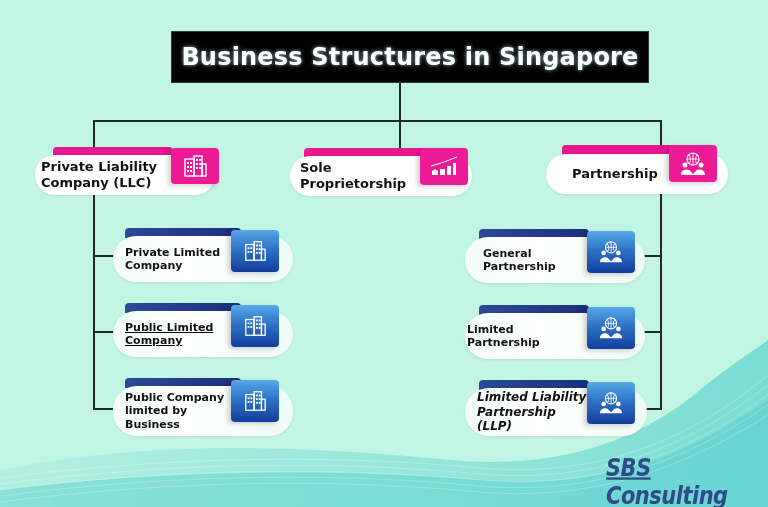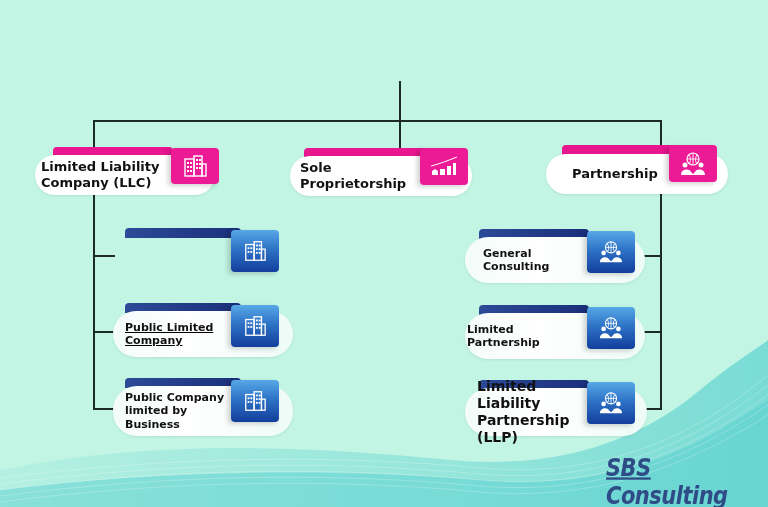--- a/index.html
+++ b/index.html
@@ -67,41 +67,42 @@
     <path d="M0,490 C160,470 330,468 480,480 C600,490 680,460 768,400 L768,507 L0,507 Z" fill="#55cfd0" opacity="0.45"></path>
     <g stroke="#ffffff" stroke-width="0.5" opacity="0.45" fill="none">
       <path d="M0,478 C180,455 340,455 480,468 C600,478 690,440 768,375"></path>
       <path d="M0,484 C180,461 340,461 480,474 C600,484 690,446 768,385"></path>
       <path d="M0,490 C180,467 340,467 480,480 C600,490 690,452 768,395"></path>
       <path d="M0,496 C180,473 340,473 480,486 C600,496 690,458 768,405"></path>
       <path d="M0,502 C180,479 340,479 480,492 C600,502 690,464 768,415"></path>
     </g>
   </svg>
 
+  <div class="title-box">Business Structures in Singapore</div>
 
   <div class="line" style="left:399px;top:81px;width:2px;height:40px;"></div>
   <div class="line" style="left:93px;top:120px;width:569px;height:2px;"></div>
   <div class="line" style="left:93px;top:120px;width:2px;height:30px;"></div>
   <div class="line" style="left:399px;top:120px;width:2px;height:30px;"></div>
   <div class="line" style="left:660px;top:120px;width:2px;height:27px;"></div>
 
   <div class="line" style="left:93px;top:194px;width:2px;height:216px;"></div>
   <div class="line" style="left:93px;top:255px;width:22px;height:2px;"></div>
   <div class="line" style="left:93px;top:331px;width:22px;height:2px;"></div>
   <div class="line" style="left:93px;top:408px;width:22px;height:2px;"></div>
 
   <div class="line" style="left:660px;top:194px;width:2px;height:216px;"></div>
   <div class="line" style="left:640px;top:255px;width:22px;height:2px;"></div>
   <div class="line" style="left:640px;top:331px;width:22px;height:2px;"></div>
   <div class="line" style="left:640px;top:408px;width:22px;height:2px;"></div>
 
   <div class="card pink" style="left:35px;top:147px;width:180px;height:50px;">
     <div class="tab" style="left:18px;top:0;width:120px;"></div>
     <div class="pill" style="left:0;top:8px;width:180px;height:40px;">
-      <span class="label" style="font-size:13px;margin-left:6px;width:120px;">Limited Liability Company (LLC)</span>
+      <span class="label" style="font-size:13px;margin-left:6px;width:120px;">Private Liability Company (LLC)</span>
     </div>
     <div class="iconbox" style="left:136px;top:1px;width:48px;height:36px;">
       <svg width="26" height="22" viewBox="0 0 26 22">
           <g fill="none" stroke="#fff" stroke-width="1.4">
             <rect x="3" y="4" width="9" height="17"></rect>
             <rect x="12" y="1" width="8" height="20"></rect>
             <rect x="20" y="9" width="4" height="12"></rect>
           </g>
           <g fill="#fff">
             <rect x="5" y="7" width="2" height="2"></rect>
@@ -152,20 +153,23 @@
             <circle cx="5" cy="13" r="2.5"></circle>
             <circle cx="21" cy="13" r="2.5"></circle>
             <path d="M1,23 C1,17 9,16 11,20 L13,22 L15,20 C17,16 25,17 25,23 Z"></path>
           </g>
         </svg>
     </div>
   </div>
 
   <div class="card blue sub" style="left:113px;top:228px;width:180px;height:56px;">
     <div class="tab" style="left:12px;top:0;width:116px;"></div>
+    <div class="pill" style="left:0;top:8px;width:180px;height:46px;">
+      <span class="label" style="font-size:11px;margin-left:12px;width:108px;">Private Limited Company</span>
+    </div>
     <div class="iconbox" style="left:118px;top:2px;width:48px;height:42px;">
       <svg width="24" height="22" viewBox="0 0 26 22">
           <g fill="none" stroke="#fff" stroke-width="1.4">
             <rect x="3" y="4" width="9" height="17"></rect>
             <rect x="12" y="1" width="8" height="20"></rect>
             <rect x="20" y="9" width="4" height="12"></rect>
           </g>
           <g fill="#fff">
             <rect x="5" y="7" width="2" height="2"></rect>
             <rect x="8" y="7" width="2" height="2"></rect>
@@ -234,21 +238,21 @@
             <rect x="14" y="12" width="2" height="2"></rect>
             <rect x="17" y="12" width="2" height="2"></rect>
           </g>
         </svg>
     </div>
   </div>
 
   <div class="card blue sub" style="left:465px;top:229px;width:180px;height:56px;">
     <div class="tab" style="left:14px;top:0;width:110px;"></div>
     <div class="pill" style="left:0;top:8px;width:180px;height:46px;">
-      <span class="label" style="font-size:11px;margin-left:18px;width:100px;">General Consulting</span>
+      <span class="label" style="font-size:11px;margin-left:18px;width:100px;">General Partnership</span>
     </div>
     <div class="iconbox" style="left:122px;top:2px;width:48px;height:42px;">
       <svg width="24" height="24" viewBox="0 0 26 24">
           <circle cx="13" cy="7" r="6" fill="none" stroke="#fff" stroke-width="1.2"></circle>
           <path d="M7,7 H19 M13,1 V13 M9,3 C11,6 11,9 9,12 M17,3 C15,6 15,9 17,12" stroke="#fff" stroke-width="0.9" fill="none"></path>
           <g fill="#fff">
             <circle cx="5" cy="13" r="2.5"></circle>
             <circle cx="21" cy="13" r="2.5"></circle>
             <path d="M1,23 C1,17 9,16 11,20 L13,22 L15,20 C17,16 25,17 25,23 Z"></path>
           </g>
@@ -270,21 +274,21 @@
             <circle cx="21" cy="13" r="2.5"></circle>
             <path d="M1,23 C1,17 9,16 11,20 L13,22 L15,20 C17,16 25,17 25,23 Z"></path>
           </g>
         </svg>
     </div>
   </div>
 
   <div class="card blue sub" style="left:465px;top:380px;width:182px;height:58px;">
     <div class="tab" style="left:14px;top:0;width:110px;"></div>
     <div class="pill" style="left:0;top:8px;width:182px;height:48px;">
-      <span class="label" style="font-size:14px;margin-left:12px;width:112px;">Limited Liability Partnership (LLP)</span>
+      <span class="label" style="font-size:12px;margin-left:12px;width:112px;font-style:italic;">Limited Liability Partnership (LLP)</span>
     </div>
     <div class="iconbox" style="left:122px;top:2px;width:48px;height:42px;">
       <svg width="24" height="24" viewBox="0 0 26 24">
           <circle cx="13" cy="7" r="6" fill="none" stroke="#fff" stroke-width="1.2"></circle>
           <path d="M7,7 H19 M13,1 V13 M9,3 C11,6 11,9 9,12 M17,3 C15,6 15,9 17,12" stroke="#fff" stroke-width="0.9" fill="none"></path>
           <g fill="#fff">
             <circle cx="5" cy="13" r="2.5"></circle>
             <circle cx="21" cy="13" r="2.5"></circle>
             <path d="M1,23 C1,17 9,16 11,20 L13,22 L15,20 C17,16 25,17 25,23 Z"></path>
           </g>

